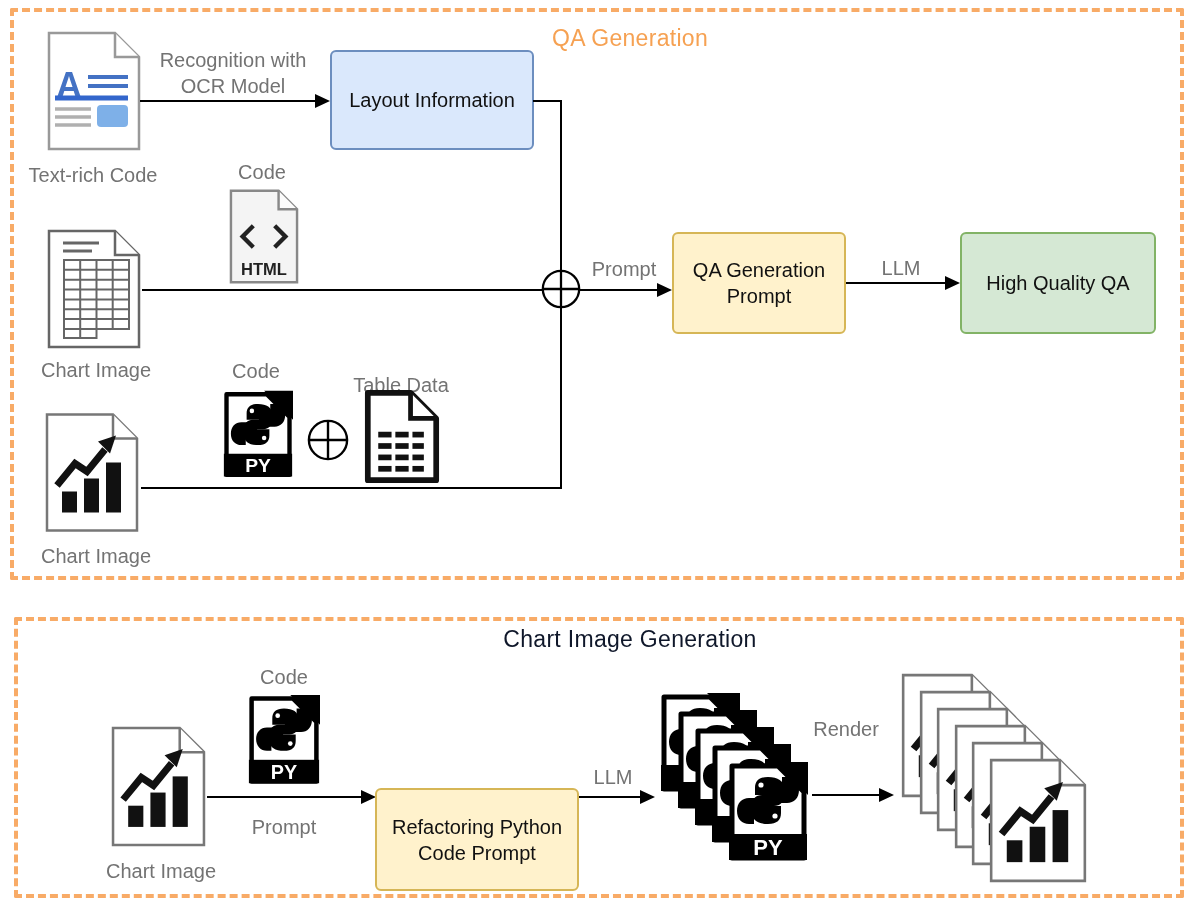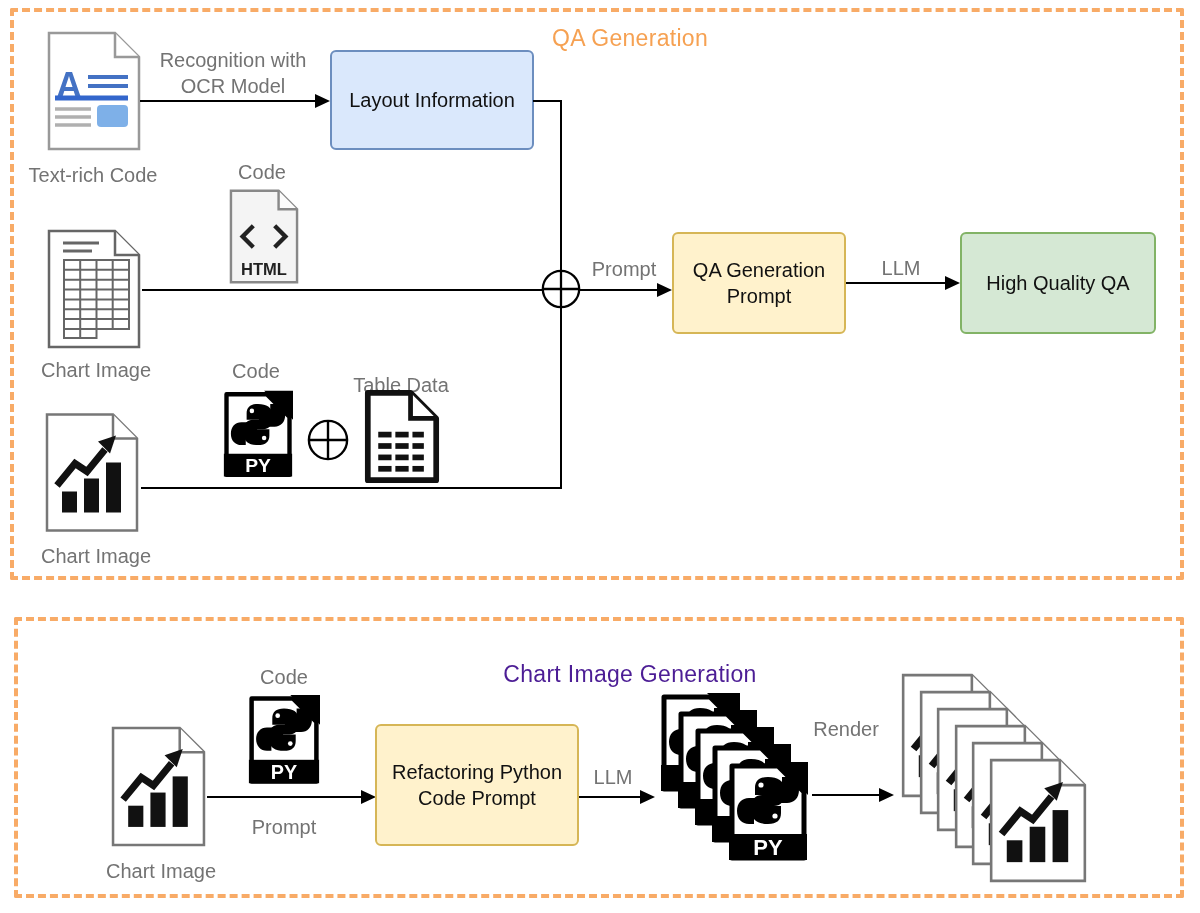--- a/index.html
+++ b/index.html
@@ -4,21 +4,21 @@
 <style>
   html,body{margin:0;padding:0;background:#fff;}
   .canvas{position:relative;width:1200px;height:913px;background:#fff;overflow:hidden;
           font-family:"Liberation Sans",sans-serif;color:#111;}
   .frame{position:absolute;border:4px dashed #F8AB67;border-radius:2px;box-sizing:border-box;background:transparent;}
   .frame-top{left:10px;top:8px;width:1174px;height:572px;}
   .frame-bottom{left:14px;top:617px;width:1170px;height:281px;}
   .layer{position:absolute;inset:0;}
   .title{position:absolute;transform:translateX(-50%);font-size:23px;letter-spacing:.3px;white-space:nowrap;}
   .title-qa{color:#F6A152;}
-  .title-chart{color:#4c1d95;margin-top:35px;}
+  .title-chart{color:#0f172a;}
   .lbl{position:absolute;transform:translateX(-50%);font-size:20px;line-height:1.3;
        white-space:pre-line;text-align:center;color:#737373;}
   .node-box{position:absolute;box-sizing:border-box;border-radius:6px;border:2px solid;
             display:flex;align-items:center;justify-content:center;text-align:center;
             font-size:20px;line-height:1.3;white-space:pre-line;}
   .box-blue{background:#DAE8FC;border-color:#6C8EBF;}
   .box-yellow{background:#FFF2CC;border-color:#D6B656;}
   .box-green{background:#D5E8D4;border-color:#82B366;}
   .hline{position:absolute;height:2px;background:#000;}
   .vline{position:absolute;width:2px;background:#000;}
@@ -206,21 +206,21 @@
     <div class="lbl" style="left:161px;top:858px;">Chart Image</div>
 
     <div class="lbl" style="left:284px;top:664px;">Code</div>
     <svg class="icon" style="left:248px;top:690px;" width="72" height="100">
         <use href="#sym-file-py"></use>
       </svg>
     <div class="hline" style="left:207px;top:796px;width:154px;"></div>
     <div class="ah-r" style="left:361px;top:790px;"></div>
     <div class="lbl" style="left:284px;top:814px;">Prompt</div>
 
-    <div class="node-box box-yellow" style="left:375px;top:724px;width:204px;height:122px;">Refactoring Python
+    <div class="node-box box-yellow" style="left:375px;top:788px;width:204px;height:103px;">Refactoring Python
 Code Prompt</div>
 
     <div class="lbl" style="left:613px;top:764px;">LLM</div>
     <div class="hline" style="left:579px;top:796px;width:61px;"></div>
     <div class="ah-r" style="left:640px;top:790px;"></div>
 
     <div class="stack" style="left:660px;top:693px;width:148px;height:168px;">
       <svg class="icon" style="left:0px;top:0px;" width="80" height="100">
           <use href="#sym-file-py"></use>
         </svg>

